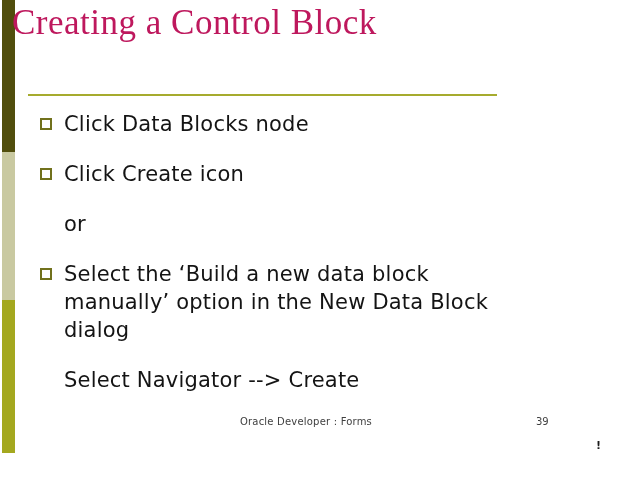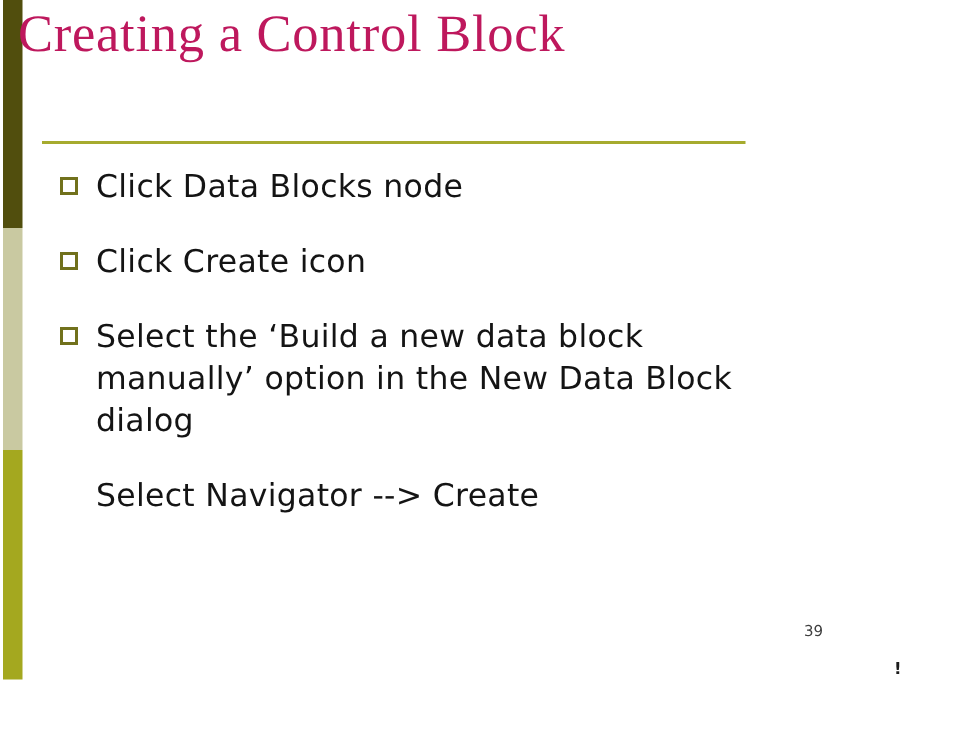--- a/index.html
+++ b/index.html
@@ -103,35 +103,40 @@
       <div class="para-text">Click Data Blocks node</div>
     </div>
 
     <div class="para">
       <div class="bullet-cell">
         <div class="square-bullet"></div>
       </div>
       <div class="para-text">Click Create icon</div>
     </div>
 
+    <div class="para">
+      <div class="bullet-cell"></div>
+      <div class="para-text">or</div>
+    </div>
 
     <div class="para">
       <div class="bullet-cell">
         <div class="square-bullet"></div>
       </div>
       <div class="para-text">
         <div class="para-line">Select the ‘Build a new data block</div>
         <div class="para-line">manually’ option in the New Data Block</div>
         <div class="para-line">dialog</div>
       </div>
     </div>
 
     <div class="para">
       <div class="bullet-cell"></div>
       <div class="para-text">Select Navigator --&gt; Create</div>
     </div>
 
   </div>
 
+  <div class="footer-center">Oracle Developer : Forms</div>
   <div class="page-number">39</div>
   <div class="corner-artifact">!</div>
 
 </div>
 
 </body></html>

